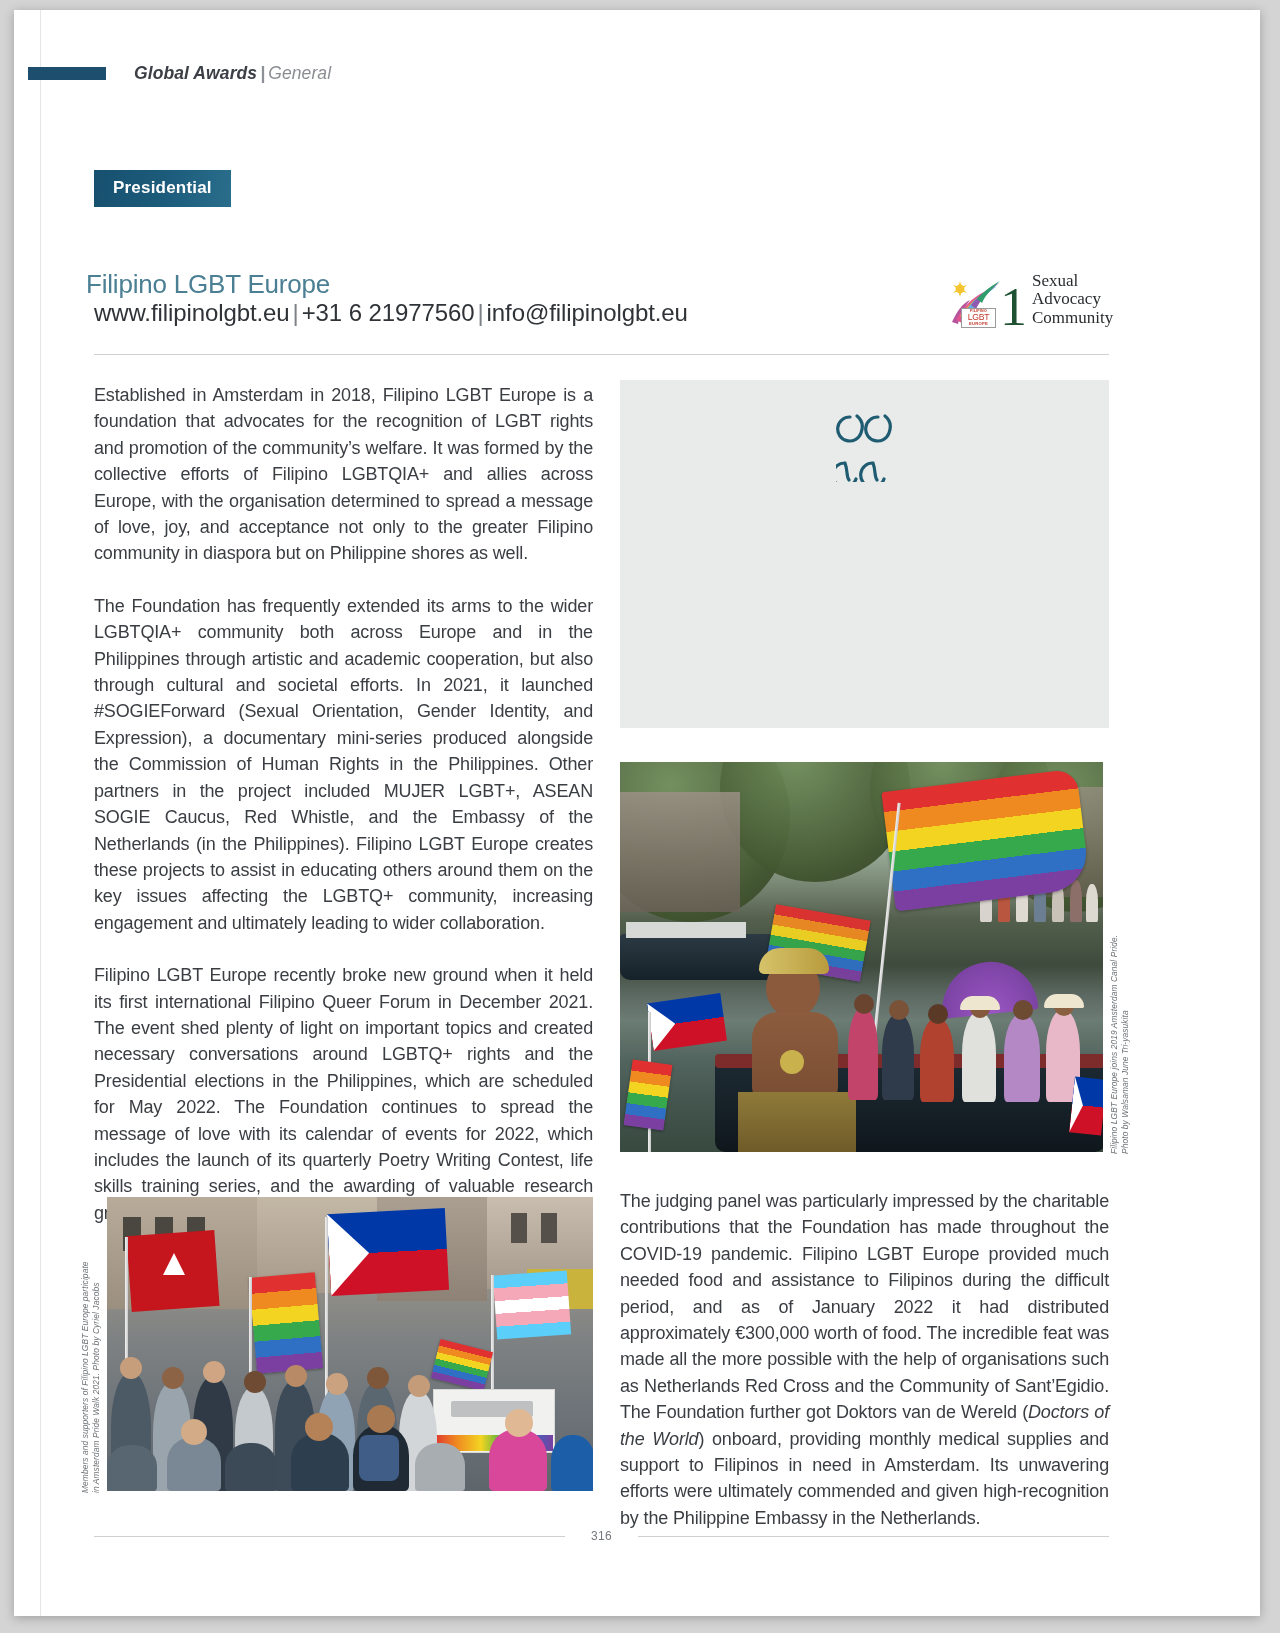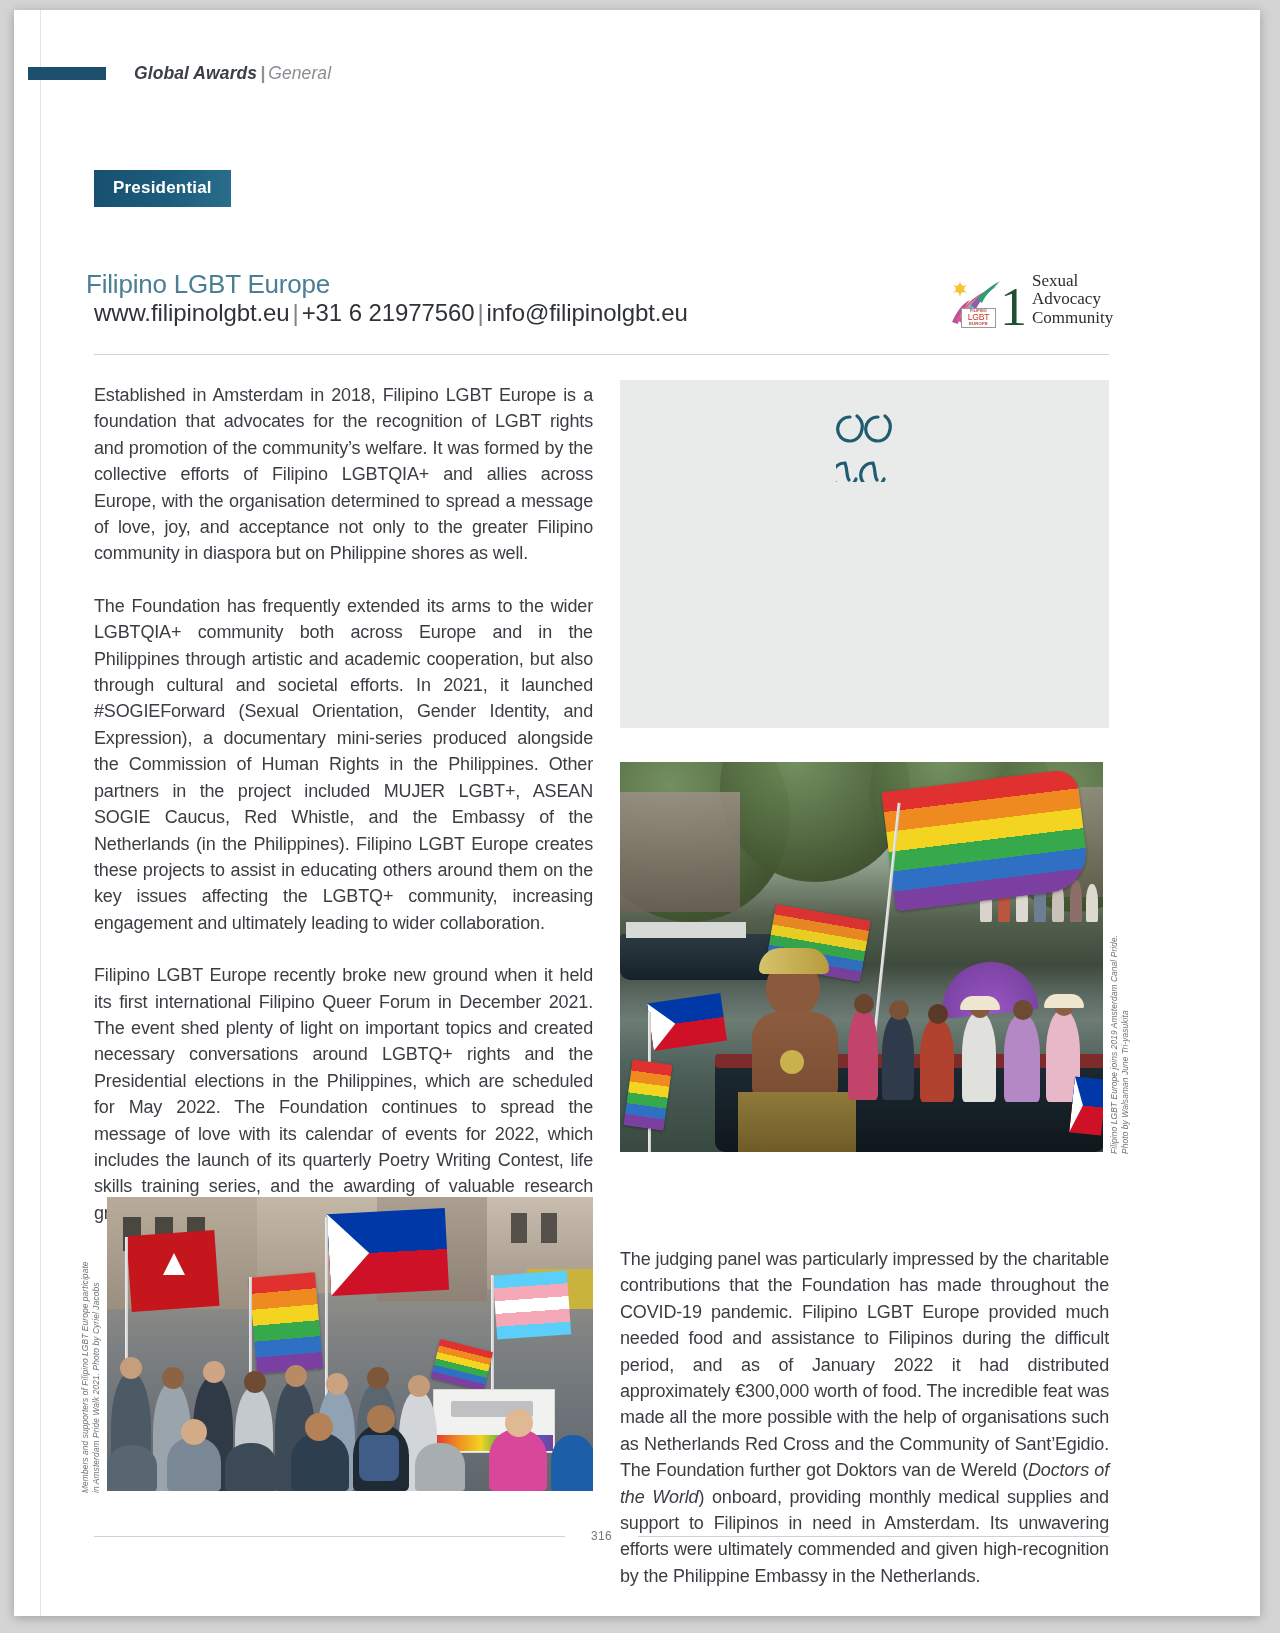--- a/index.html
+++ b/index.html
@@ -553,21 +553,21 @@
       <div class="crowd-person" style="left:308px;top:246px;width:50px;height:48px;background:#a8adb2;"></div>
       <div class="crowd-person" style="left:60px;top:240px;width:54px;height:54px;background:#7a8794;"></div>
       <div class="head" style="left:74px;top:222px;width:26px;height:26px;background:#d3ab86;"></div>
       <div class="crowd-person" style="left:118px;top:246px;width:52px;height:48px;background:#3c4a57;"></div>
       <div class="crowd-person" style="left:0px;top:248px;width:50px;height:46px;background:#586672;"></div>
     </div>
   </div>
   <div class="caption-v caption-bottom">Members and supporters of Filipino LGBT Europe participate
 in Amsterdam Pride Walk 2021. Photo by Cyriel Jacobs</div>
 
-  <div class="col-right" style="top:1236px;">
+  <div class="col-right" style="top:1178px;">
     <p class="body-p"><span>The judging panel was particularly impressed by the charitable contributions that the Foundation has made throughout the COVID-19 pandemic. Filipino LGBT Europe provided much needed food and assistance to Filipinos during the difficult period, and as of January 2022 it had distributed approximately €300,000 worth of food. The incredible feat was made all the more possible with the help of organisations such as Netherlands Red Cross and the Community of Sant’Egidio. The Foundation further got Doktors van de Wereld (</span><em>Doctors of the World</em><span>) onboard, providing monthly medical supplies and support to Filipinos in need in Amsterdam. Its unwavering efforts were ultimately commended and given high-recognition by the Philippine Embassy in the Netherlands.</span></p>
   </div>
 
   <div class="footer">
     <div class="footer-rule"></div>
     <div class="footer-page">316</div>
     <div class="footer-rule"></div>
   </div>
 
 </div>

